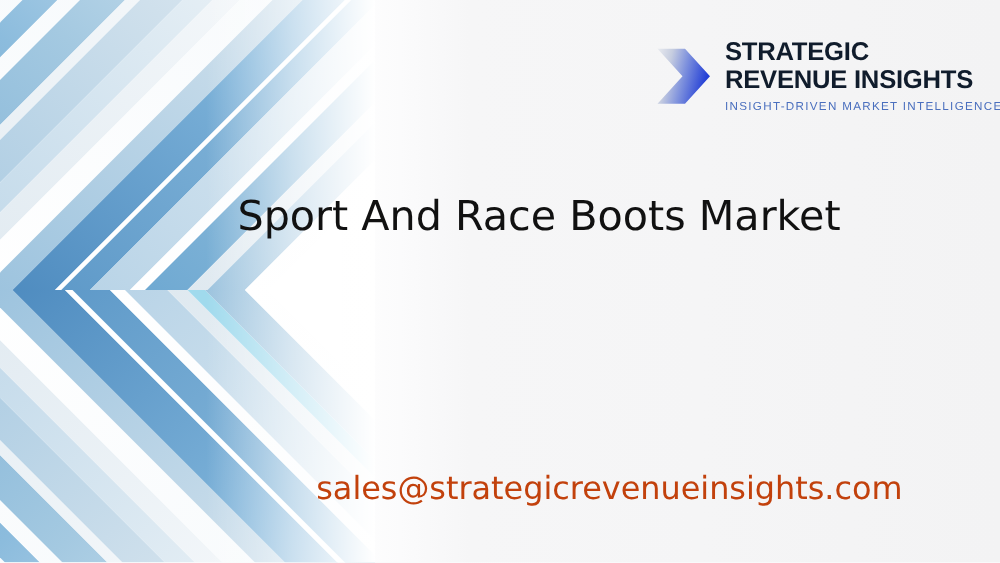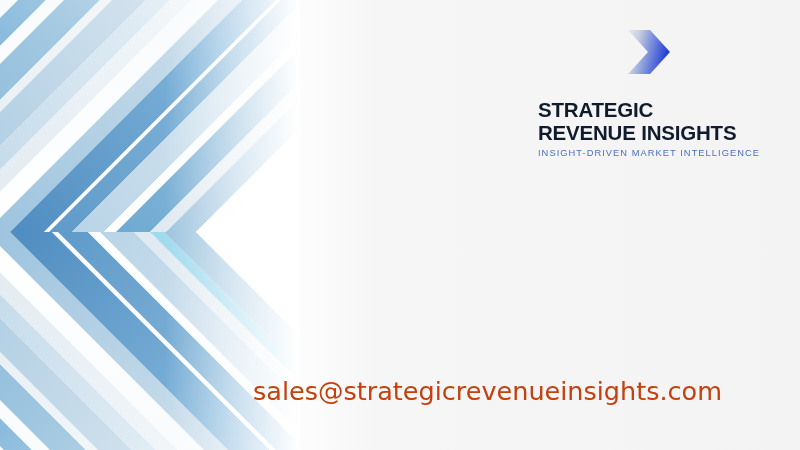--- a/index.html
+++ b/index.html
@@ -49,22 +49,21 @@
   
   .logo {
     position: absolute;
     left: 524px;
     top: 28px;
     width: 250px;
     height: 66px;
     z-index: 3;
     display: flex;
     align-items: center;
-    gap: 24px;
-    flex-direction: column;
+    gap: 10px;
   }
   .logo-mark {
     width: 46px;
     height: 48px;
     flex: 0 0 46px;
   }
   .logo-mark svg { display: block; }
   .logo-text {
     display: flex;
     flex-direction: column;
@@ -292,16 +291,17 @@
         <path d="M2,2 L24,2 L44,24 L24,46 L2,46 L22,24 Z" fill="url(#markGrad)"></path>
       </svg>
     </div>
     <div class="logo-text">
       <div class="logo-line l1">STRATEGIC</div>
       <div class="logo-line l2">REVENUE INSIGHTS</div>
       <div class="logo-tagline">INSIGHT-DRIVEN MARKET INTELLIGENCE</div>
     </div>
   </div>
 
+  <div class="title">Sport And Race Boots Market</div>
 
   <div class="email">sales@strategicrevenueinsights.com</div>
 
 </div>
 
 </body></html>

